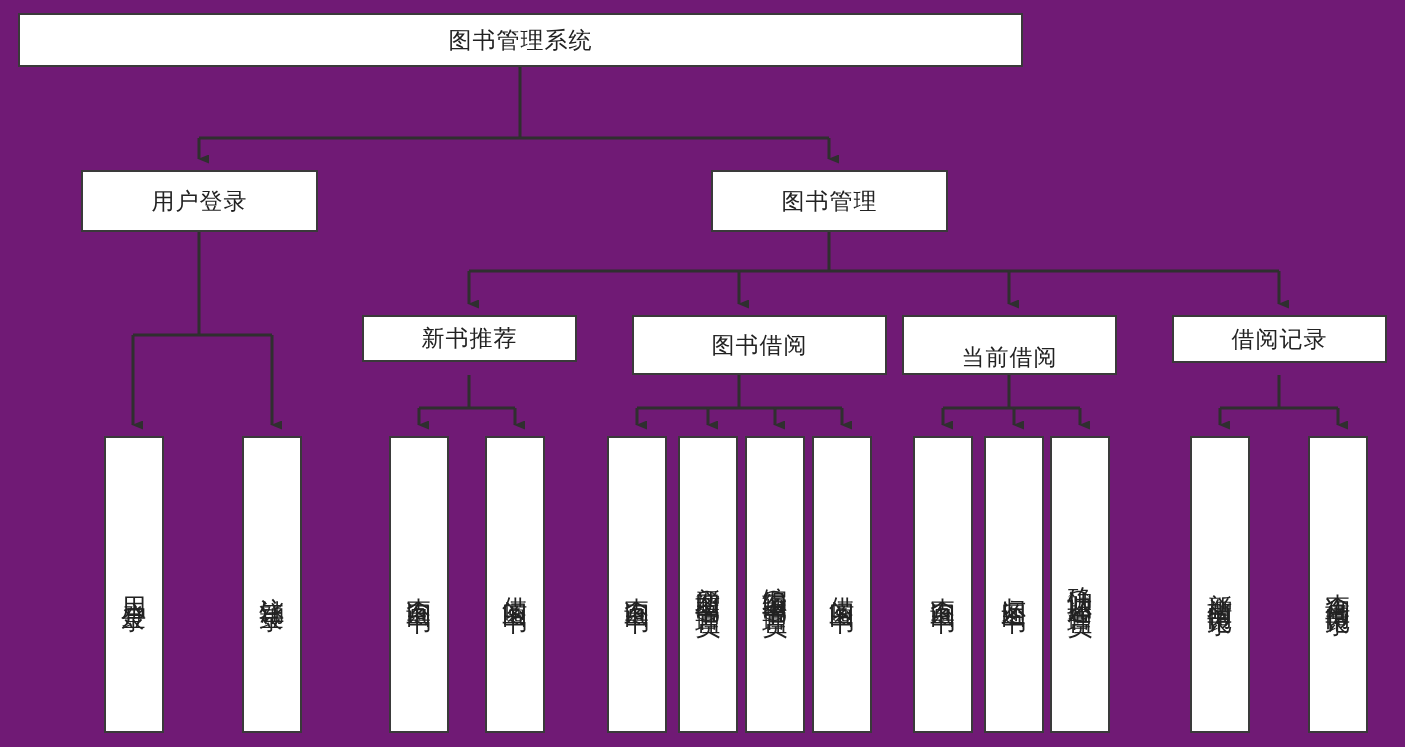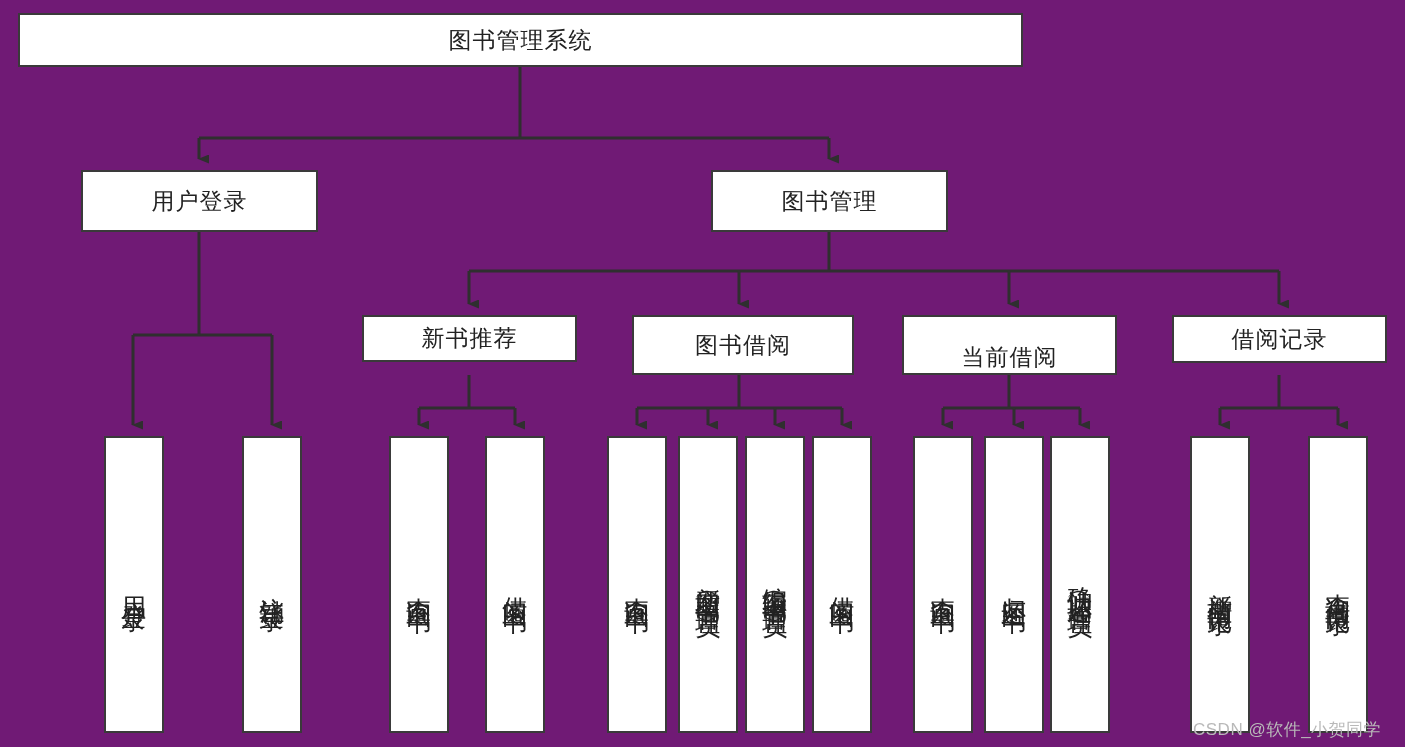--- a/index.html
+++ b/index.html
@@ -114,21 +114,21 @@
       </div>
       <div class="node horizontal" style="left: 81px; top: 170px; width: 237px; height: 62px; border-color: rgb(58, 58, 58); background: rgb(255, 255, 255); color: rgb(34, 34, 34);">
         <span class="label">用户登录</span>
       </div>
       <div class="node horizontal" style="left: 711px; top: 170px; width: 237px; height: 62px; border-color: rgb(58, 58, 58); background: rgb(255, 255, 255); color: rgb(34, 34, 34);">
         <span class="label">图书管理</span>
       </div>
       <div class="node horizontal" style="left: 362px; top: 315px; width: 215px; height: 47px; border-color: rgb(58, 58, 58); background: rgb(255, 255, 255); color: rgb(34, 34, 34);">
         <span class="label">新书推荐</span>
       </div>
-      <div class="node horizontal" style="left: 632px; top: 315px; width: 222px; height: 60px; border-color: rgb(58, 58, 58); background: rgb(255, 255, 255); color: rgb(34, 34, 34);">
+      <div class="node horizontal" style="left: 632px; top: 315px; width: 255px; height: 60px; border-color: rgb(58, 58, 58); background: rgb(255, 255, 255); color: rgb(34, 34, 34);">
         <span class="label">图书借阅</span>
       </div>
       <div class="node horizontal" style="left: 902px; top: 315px; width: 215px; height: 60px; border-color: rgb(58, 58, 58); background: rgb(255, 255, 255); color: rgb(34, 34, 34); align-items: flex-end;">
         <span class="label">当前借阅</span>
       </div>
       <div class="node horizontal" style="left: 1172px; top: 315px; width: 215px; height: 48px; border-color: rgb(58, 58, 58); background: rgb(255, 255, 255); color: rgb(34, 34, 34);">
         <span class="label">借阅记录</span>
       </div>
       <div class="node vertical" style="left: 104px; top: 436px; width: 60px; height: 297px; border-color: rgb(58, 58, 58); background: rgb(255, 255, 255); color: rgb(34, 34, 34);">
         <span class="label">用户登录</span>
@@ -164,15 +164,14 @@
         <span class="label">确认归还（管理员）</span>
       </div>
       <div class="node vertical" style="left: 1190px; top: 436px; width: 60px; height: 297px; border-color: rgb(58, 58, 58); background: rgb(255, 255, 255); color: rgb(34, 34, 34);">
         <span class="label">新增借阅记录</span>
       </div>
       <div class="node vertical" style="left: 1308px; top: 436px; width: 60px; height: 297px; border-color: rgb(58, 58, 58); background: rgb(255, 255, 255); color: rgb(34, 34, 34);">
         <span class="label">查询借阅记录</span>
       </div>
     </div>
 
-  <div class="watermark" style="left: 1193px; top: 718px; color: rgb(185, 185, 185);">CSDN @软件_小贺同学</div>
 
 </div>
 
 </body></html>

